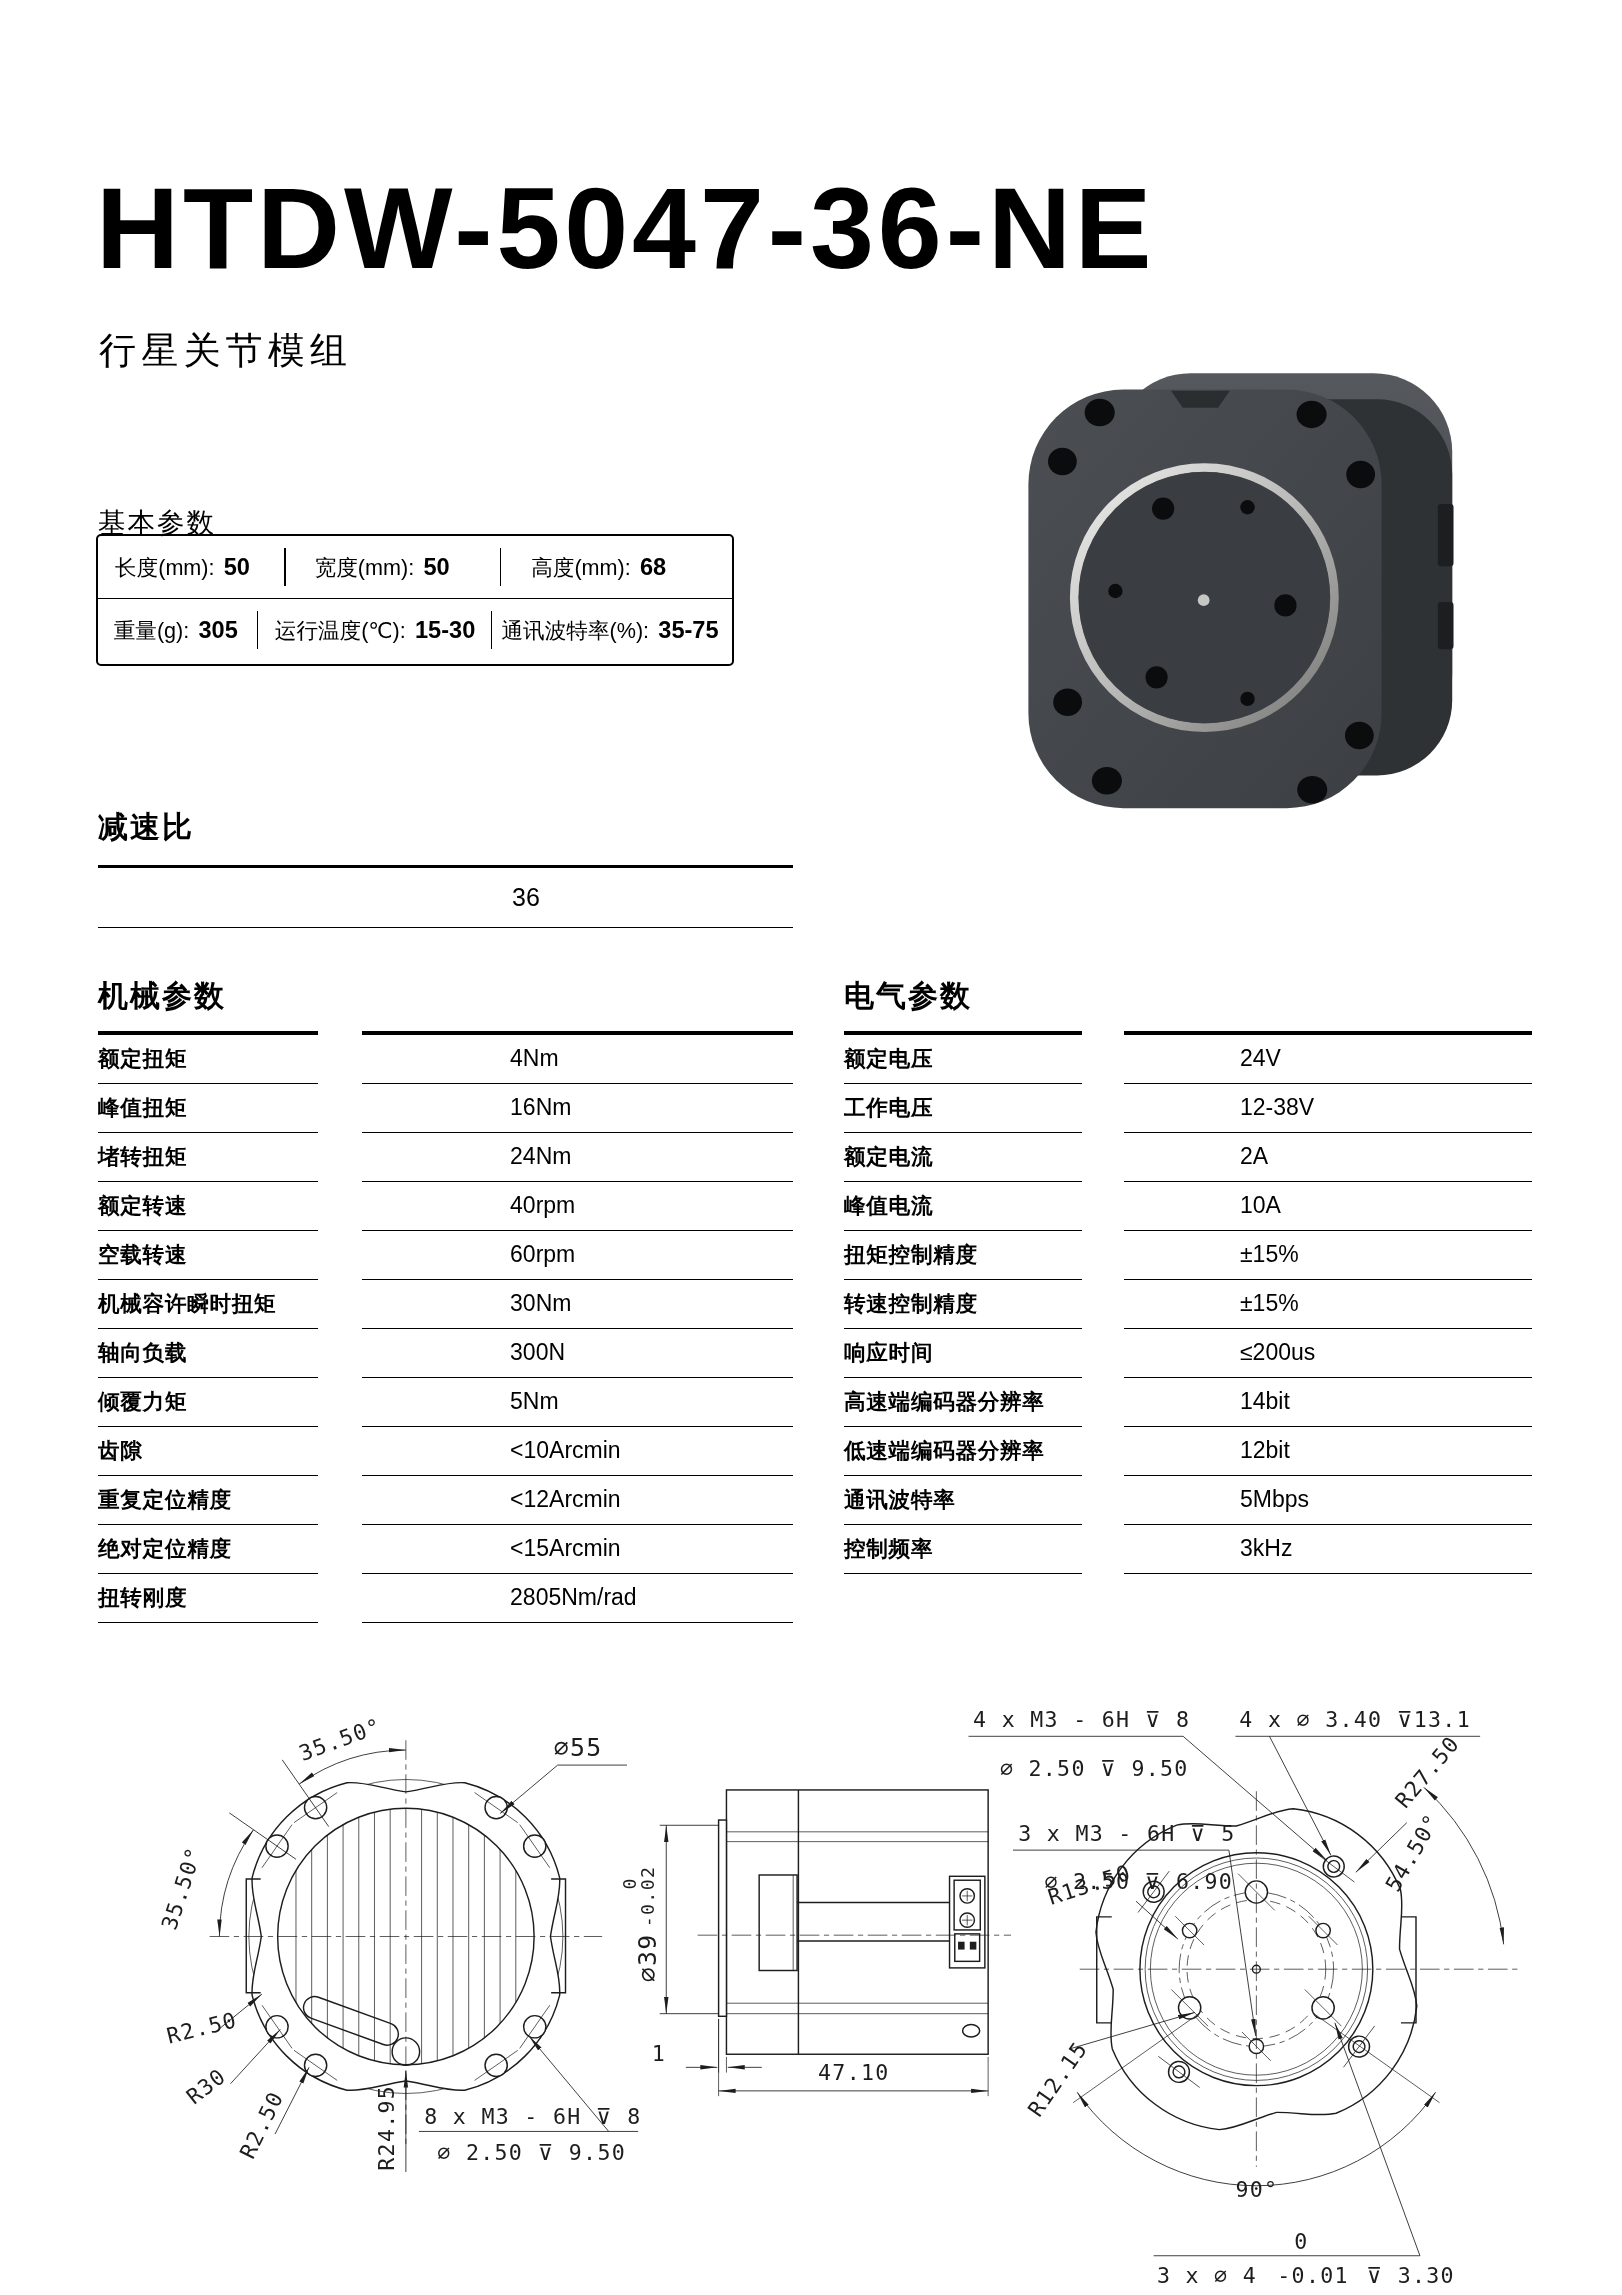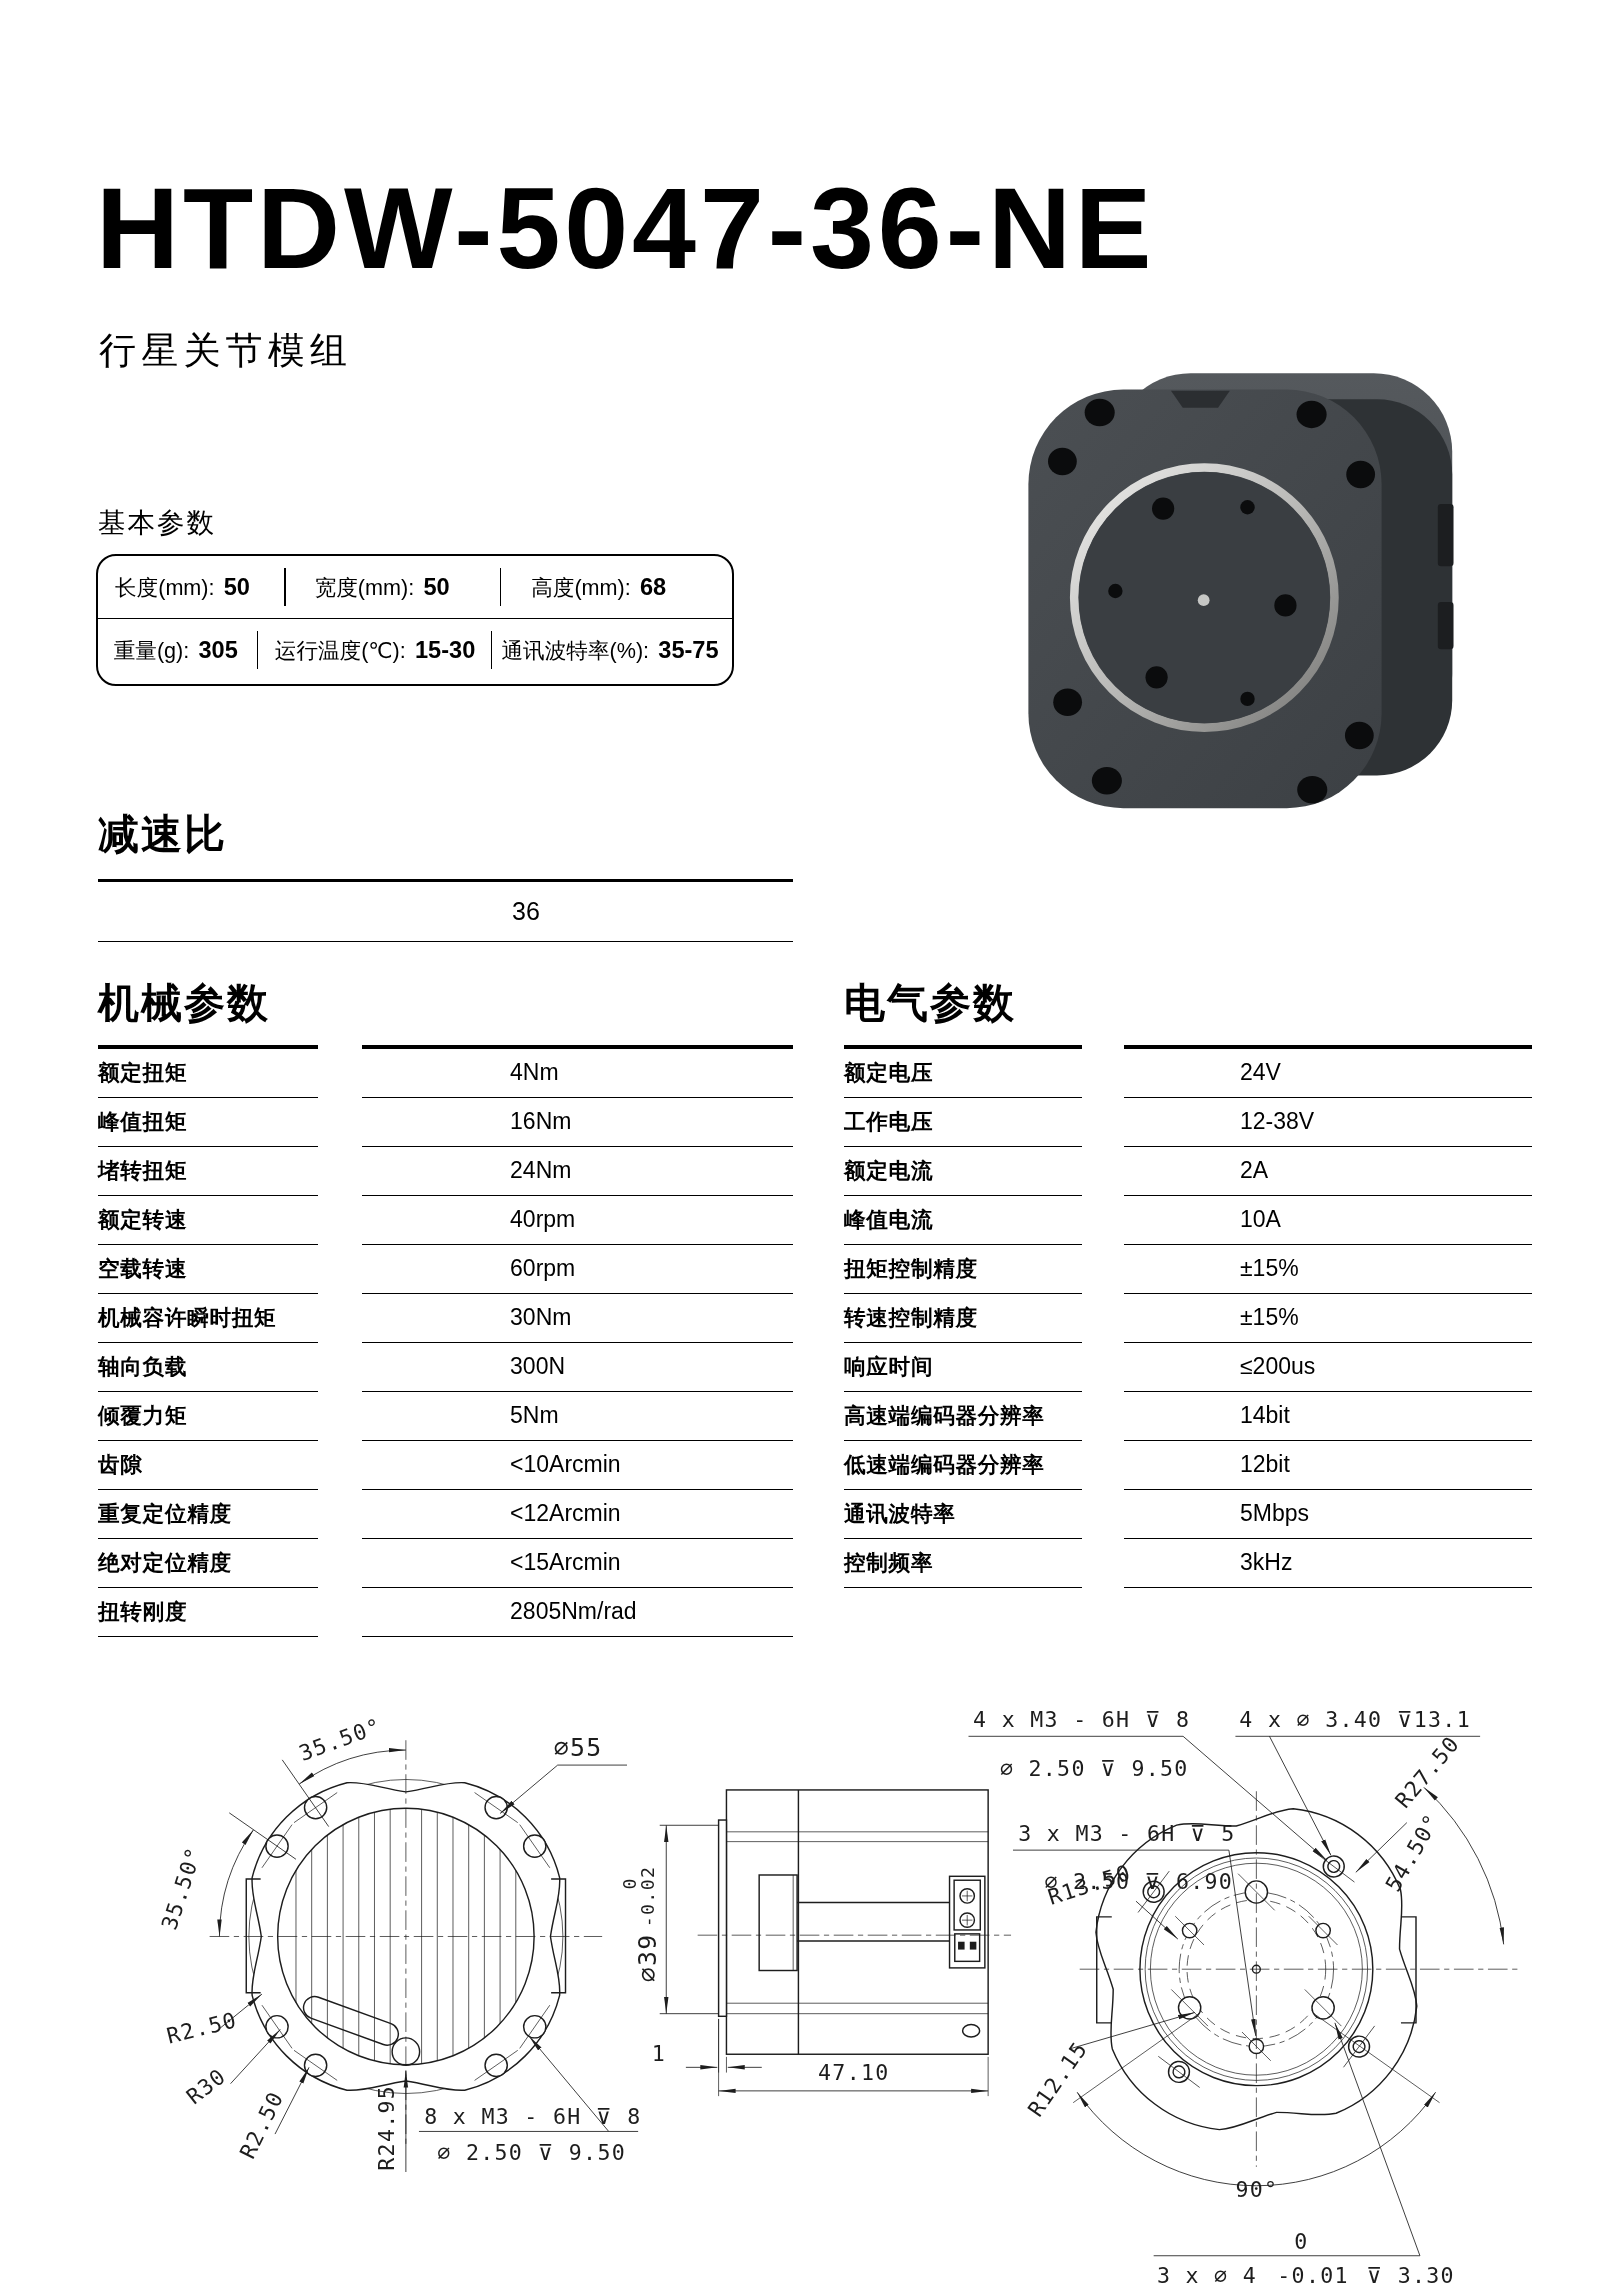--- a/index.html
+++ b/index.html
@@ -6,38 +6,38 @@
   body{width:1623px;height:2295px;background:#ffffff;position:relative;
        font-family:"Liberation Sans","DejaVu Sans",sans-serif;color:#000;}
   .abs{position:absolute;}
 
   
   .title{left:96px;top:171px;font-size:115px;font-weight:700;letter-spacing:3.9px;line-height:1;}
   .subtitle{left:99px;top:326px;font-size:37px;font-weight:400;letter-spacing:5.2px;text-align:center;}
 
   
   .basic-heading{left:98px;top:505px;font-size:27.5px;font-weight:400;letter-spacing:2px;}
-  .basic-box{left:96px;top:554px;width:634px;height:128px;border:2px solid #000;border-radius:20px;overflow:hidden;}
+  .basic-box{left:96px;top:534px;width:634px;height:128px;border:2px solid #000;border-radius:5px;overflow:hidden;}
   .b-row{display:flex;height:62px;align-items:center;position:relative;}
   .b-row1{border-bottom:1.6px solid #000;}
   .b-cell{position:relative;display:flex;align-items:center;height:100%;box-sizing:border-box;}
   .b-label{font-size:21.6px;}
   .b-value{font-size:23.6px;font-weight:700;margin-left:9.2px;}
   .b-row .b-cell:nth-of-type(1)::after,.b-row .b-cell:nth-of-type(2)::after{
     content:"";position:absolute;right:0;top:19%;height:62%;width:1.4px;background:#000;}
   .b-row1 .b-cell:nth-of-type(1){width:29.6%;padding-left:17px;}
   .b-row1 .b-cell:nth-of-type(2){width:34.0%;padding-left:29px;}
   .b-row1 .b-cell:nth-of-type(3){width:36.4%;padding-left:30px;}
   .b-row2 .b-cell:nth-of-type(1){width:25.3%;padding-left:15.7px;}
   .b-row2 .b-cell:nth-of-type(2){width:36.9%;padding-left:16.4px;}
   .b-row2 .b-cell:nth-of-type(3){width:37.8%;padding-left:9.2px;}
 
   
   .reduction{left:98px;top:807px;width:695px;}
-  .sec-heading{font-size:41px;font-weight:700;letter-spacing:2px;}
+  .sec-heading{font-size:30px;font-weight:700;letter-spacing:2px;}
   .red-thick{margin-top:17px;height:3.3px;background:#000;}
   .red-value{font-size:25px;padding-left:414px;margin-top:14.4px;}
   .red-thin{margin-top:15.7px;height:1px;background:#000;}
 
   
   .spec{top:976px;}
   .spec.mech{left:98px;width:695px;}
   .spec.elec{left:844px;width:688px;}
   .s-head{display:flex;margin-top:14.4px;}
   .s-head .bar{height:3.3px;background:#000;}

